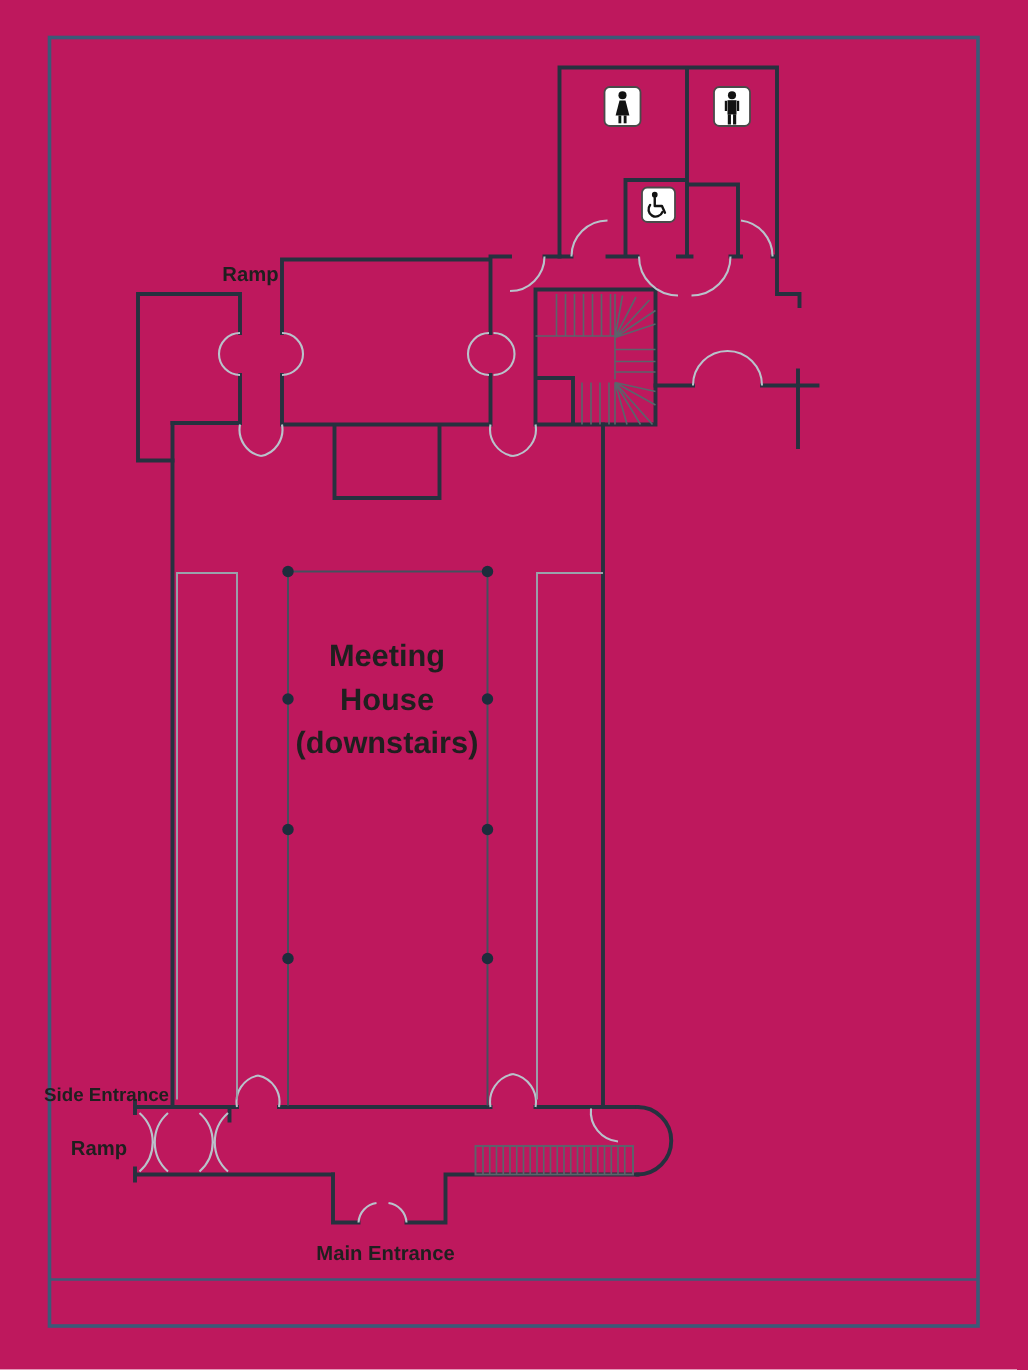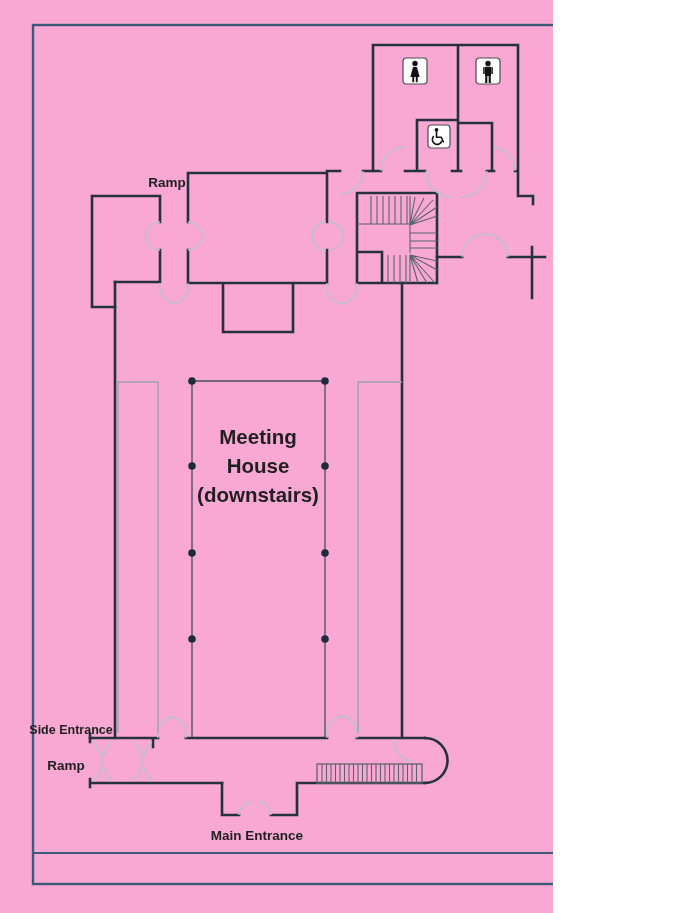--- a/index.html
+++ b/index.html
@@ -1,16 +1,16 @@
 <!DOCTYPE html>
 <html style="--border: #3c5a78; --wall: #26313f; --door_arc: #b9c2cb; --aisle: #9aa2ab; --column_line: #44505e; --column_dot: #1d2c3c; --stair_tread: #5c636b; --text: #1f1f1f;"><head>
 <meta charset="utf-8">
 <style>
   html,body{margin:0;padding:0;background:#fff;}
-  #canvas{position:relative;width:553px;height:913px;background:#f9a8d4;overflow:hidden;}
+  #canvas{position:relative;width:685px;height:913px;background:#be185d;overflow:hidden;}
   svg{position:absolute;left:0;top:0;}
   .border-rect{fill:none;stroke:var(--border);stroke-width:2.4;}
   .border-line{fill:none;stroke:var(--border);stroke-width:1.8;}
   .wall{fill:none;stroke:var(--wall);stroke-width:2.6;stroke-linecap:square;}
   .arc{fill:none;stroke:var(--door_arc);stroke-width:1.4;}
   .aisle{fill:none;stroke:var(--aisle);stroke-width:1.3;}
   .colline{fill:none;stroke:var(--column_line);stroke-width:1.3;}
   .dot{fill:var(--column_dot);}
   .tread{fill:none;stroke:var(--stair_tread);stroke-width:1.1;}
   .treadbox{fill:none;stroke:var(--stair_tread);stroke-width:1.3;}

